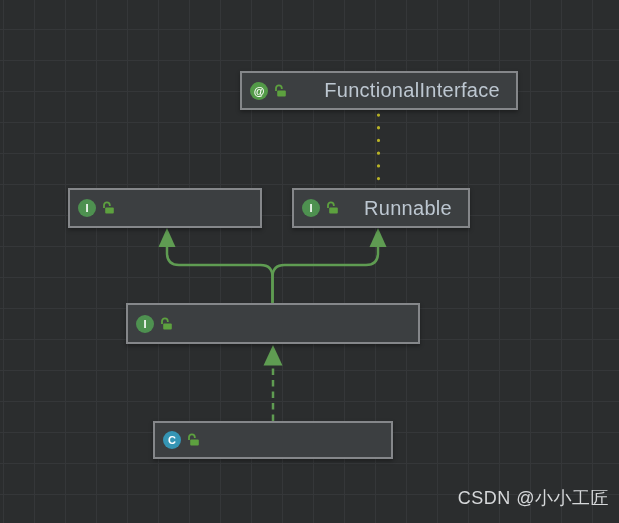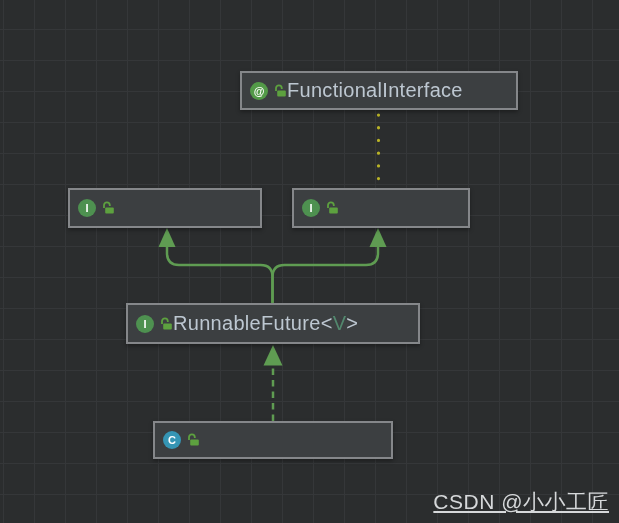--- a/index.html
+++ b/index.html
@@ -40,35 +40,34 @@
     font-weight:bold;
     display:flex;align-items:center;justify-content:center;
     flex:0 0 auto;
   }
   .badge-iface{background:var(--iface-green);}
   .badge-anno{background:var(--anno-green);}
   .badge-class{background:var(--class-blue);}
   .lock{margin-left:5px;flex:0 0 auto;display:flex;align-items:center;}
   .label{
     flex:1;
-    text-align:left;
+    text-align:right;
     color:var(--label-text);
     font-size:20px;
     letter-spacing:0.3px;
     white-space:nowrap;
     padding-right:6px;
   }
   .tparam{color:var(--type-param);}
   #watermark{
     position:absolute;
-    right:10px;bottom:7px;
+    right:10px;bottom:13px;
     color:var(--watermark);
-    font-size:21px;
+    font-size:18px;
     letter-spacing:0.5px;
-    text-decoration:underline;
   }
 </style>
 </head>
 <body>
 
 <div id="canvas">
 
   <svg id="edges" width="619" height="523" viewBox="0 0 619 523">
 
     <line x1="378.5" y1="115" x2="378.5" y2="186" style="stroke:var(--dot-yellow);stroke-width:3.2;stroke-linecap:round;stroke-dasharray:0.1 12.6;fill:none;"></line>
@@ -106,32 +105,32 @@
   </div>
 
   <div class="node n-runnable">
     <span class="badge badge-iface">I</span>
     <span class="lock">
       <svg width="14" height="14" viewBox="0 0 14 14">
         <path d="M3 7 V4.2 a2.9 2.9 0 0 1 5.8 0 V5" fill="none" style="stroke:var(--lock-green);" stroke-width="1.8"></path>
         <rect x="4.2" y="6.6" width="8.6" height="6" rx="1" style="fill:var(--lock-green);"></rect>
       </svg>
     </span>
+    <span class="label">
+      <span>Runnable</span>
+    </span>
   </div>
 
   <div class="node n-rf">
     <span class="badge badge-iface">I</span>
     <span class="lock">
       <svg width="14" height="14" viewBox="0 0 14 14">
         <path d="M3 7 V4.2 a2.9 2.9 0 0 1 5.8 0 V5" fill="none" style="stroke:var(--lock-green);" stroke-width="1.8"></path>
         <rect x="4.2" y="6.6" width="8.6" height="6" rx="1" style="fill:var(--lock-green);"></rect>
       </svg>
-    </span>
-    <span class="label">
-      <span>RunnableFuture</span><span>&lt;</span><span class="tparam">V</span><span>&gt;</span>
     </span>
   </div>
 
   <div class="node n-ft">
     <span class="badge badge-class">C</span>
     <span class="lock">
       <svg width="14" height="14" viewBox="0 0 14 14">
         <path d="M3 7 V4.2 a2.9 2.9 0 0 1 5.8 0 V5" fill="none" style="stroke:var(--lock-green);" stroke-width="1.8"></path>
         <rect x="4.2" y="6.6" width="8.6" height="6" rx="1" style="fill:var(--lock-green);"></rect>
       </svg>

